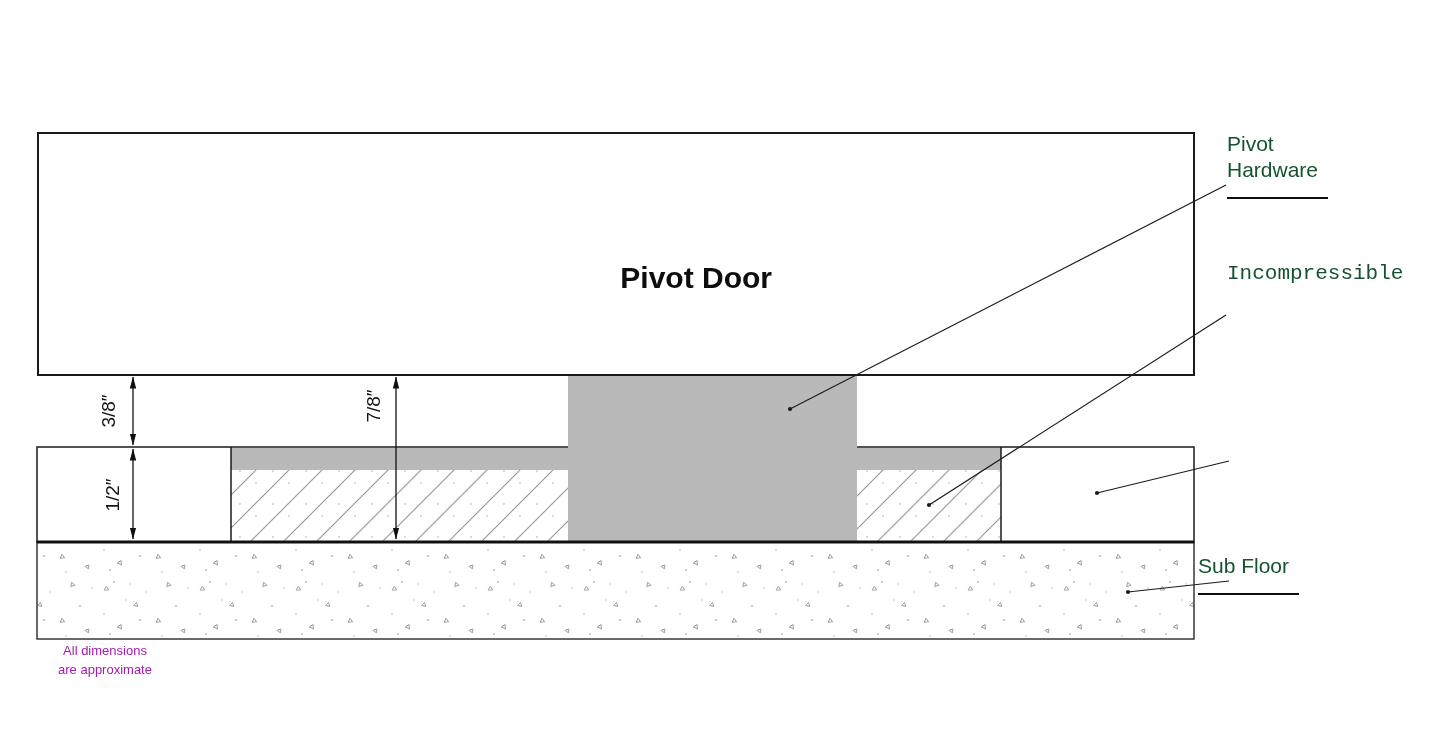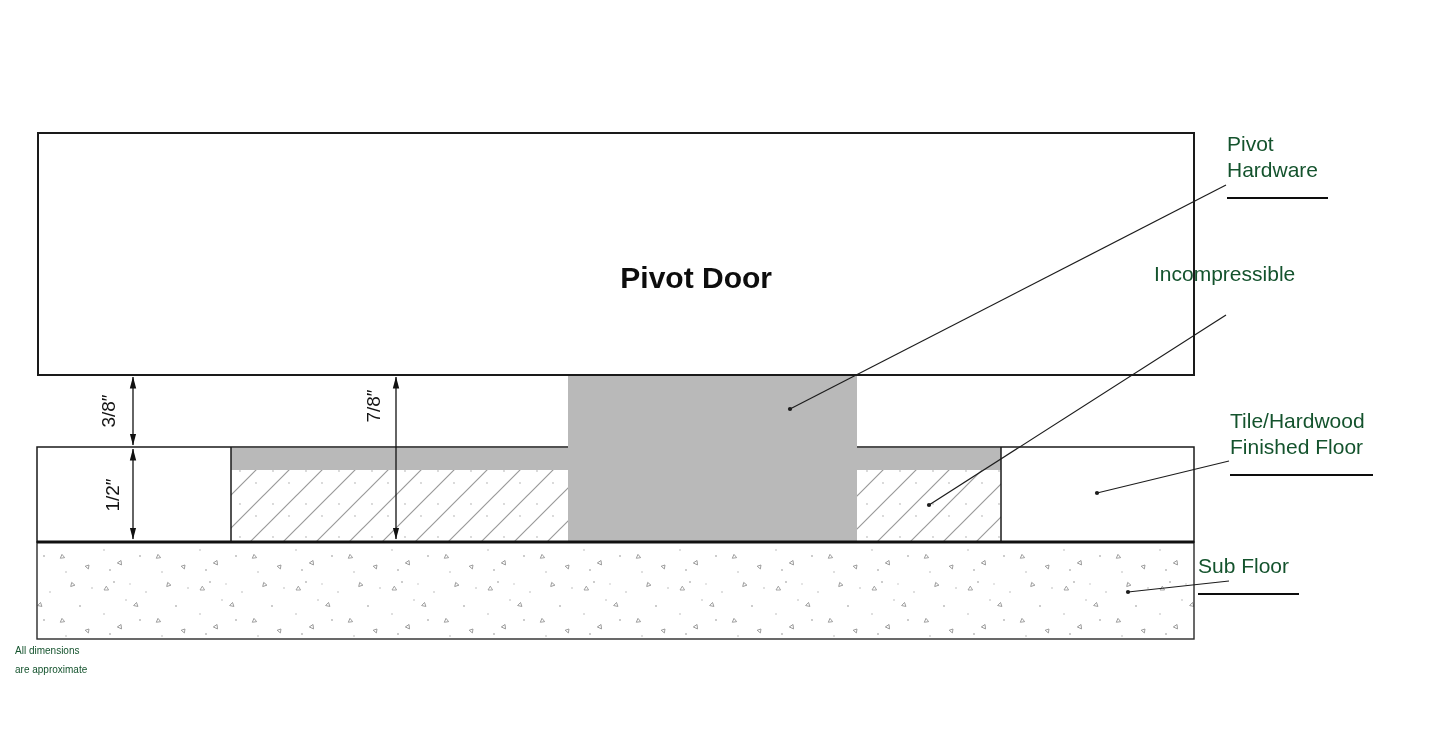--- a/index.html
+++ b/index.html
@@ -43,22 +43,23 @@
   }
   .dim {
     position: absolute;
     font-size: 19px;
     color: #141414;
     transform: translate(-50%, -50%) rotate(-90deg);
     white-space: nowrap;
   }
   .note {
     left: 15px; top: 641px; width: 180px;
-    font-size: 10px; line-height: 19px;
-    color: #14532d;
+    text-align: center;
+    font-size: 13px; line-height: 19px;
+    color: #a21caf;
   }
   .note div { display: block; }
 </style>
 </head>
 <body>
 
 <div id="stage">
 
   <svg id="drawing-svg" width="1439" height="733" viewBox="0 0 1439 733">
     <defs>
@@ -133,28 +134,24 @@
   </svg>
 
 
   <div class="txt door-label">Pivot Door</div>
 
   <div class="callout" style="left:1227px; top:131px;">
     <span class="l">Pivot</span>
     <span class="l ul">Hardware</span>
   </div>
 
-  <div class="callout" style="left:1154px; top:261px;">
+  <div class="callout" style="left:1227px; top:261px;font-family:Liberation Mono, monospace;">
     <span class="l">Incompressible</span>
   </div>
 
-  <div class="callout" style="left:1230px; top:408px;">
-    <span class="l">Tile/Hardwood</span>
-    <span class="l ul">Finished Floor</span>
-  </div>
 
   <div class="callout" style="left:1198px; top:553px;">
     <span class="l ul">Sub Floor</span>
   </div>
 
   <div class="dim" style="left:109px; top:411px;">3/8″</div>
   <div class="dim" style="left:113px; top:495px;">1/2″</div>
   <div class="dim" style="left:374px; top:406px;">7/8″</div>
 
   <div class="txt note">

